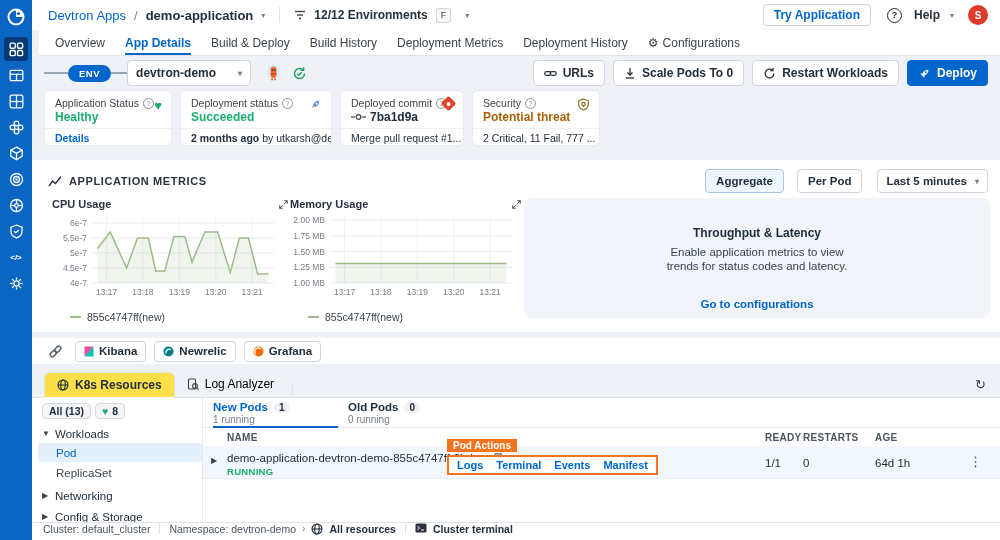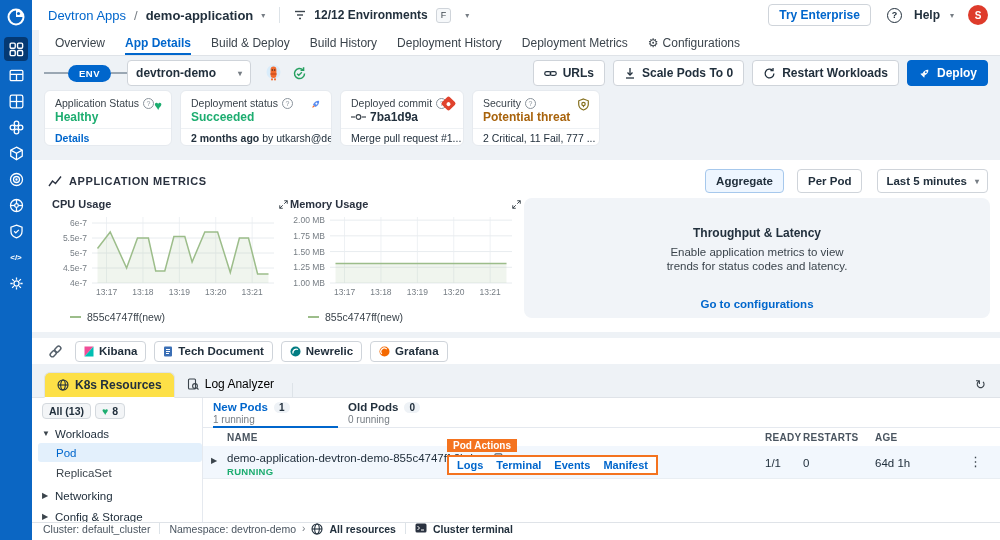--- a/index.html
+++ b/index.html
@@ -195,45 +195,45 @@
       <svg width="12" height="10" viewBox="0 0 12 10" stroke="#3b444c" stroke-width="1.4">
         <line x1="1" y1="1.5" x2="11" y2="1.5"></line>
         <line x1="3" y1="5" x2="9" y2="5"></line>
         <line x1="5" y1="8.5" x2="7" y2="8.5"></line>
       </svg>
     </span>
   <span class="envfilter">12/12 Environments</span>
   <span class="kbd">F</span>
   <span class="chev" style="margin-left:6px">▾</span>
   <span class="spacer"></span>
-  <button class="try-ent">Try Enterprise</button>
+  <button class="try-ent">Try Application</button>
   <span class="help-q" style="margin-left:8px">?</span>
   <span class="help-lbl">Help</span>
   <span class="chev">▾</span>
   <span class="avatar">S</span>
 </div>
 
 <div id="tabbar" class="abs">
   <span class="tab">
       <span>Overview</span>
     </span>
   <span class="tab active">
       <span>App Details</span>
     </span>
   <span class="tab">
       <span>Build &amp; Deploy</span>
     </span>
   <span class="tab">
       <span>Build History</span>
     </span>
   <span class="tab">
+      <span>Deployment Metrics</span>
+    </span>
+  <span class="tab">
       <span>Deployment History</span>
-    </span>
-  <span class="tab">
-      <span>Deployment Metrics</span>
     </span>
   <span class="tab">
       <span>⚙</span>
       <span>Configurations</span>
     </span>
 </div>
 
 <div id="envrow" class="abs">
   <span class="env-line"></span>
   <span class="env-pill">ENV</span>
@@ -480,29 +480,20 @@
       <rect x="6.7" y="5" width="6.5" height="4" rx="2"></rect>
     </svg>
   <span class="chip" style="margin-left:4px">
     <svg width="10" height="11" viewBox="0 0 10 11">
         <polygon points="0.5,0.5 9.5,0.5 0.5,10.5" fill="#f04e98"></polygon>
         <polygon points="0.5,10.5 9.5,0.5 9.5,10.5" fill="#00bfb3"></polygon>
       </svg>
     <span>Kibana</span>
   </span>
   <span class="chip">
-    <svg width="10" height="11" viewBox="0 0 10 11">
-        <rect x="1" y="0.5" width="8" height="10" rx="1" fill="#3b6fb5"></rect>
-        <line x1="3" y1="3.5" x2="7" y2="3.5" stroke="#fff"></line>
-        <line x1="3" y1="5.5" x2="7" y2="5.5" stroke="#fff"></line>
-        <line x1="3" y1="7.5" x2="6" y2="7.5" stroke="#fff"></line>
-      </svg>
-    <span>Tech Document</span>
-  </span>
-  <span class="chip">
     <svg width="11" height="11" viewBox="0 0 11 11">
         <circle cx="5.5" cy="5.5" r="5" fill="#017c82"></circle>
         <path d="M3 7.5A3.5 3.5 0 0 1 8 3.5" stroke="#fff" stroke-width="1.3" fill="none"></path>
       </svg>
     <span>Newrelic</span>
   </span>
   <span class="chip">
     <svg width="11" height="11" viewBox="0 0 11 11">
         <circle cx="5.5" cy="5.5" r="5" fill="#f46800"></circle>
         <path d="M2.8 7.8A3.2 3.2 0 0 1 7.8 3.2" stroke="#fff" stroke-width="1.2" fill="none"></path>

